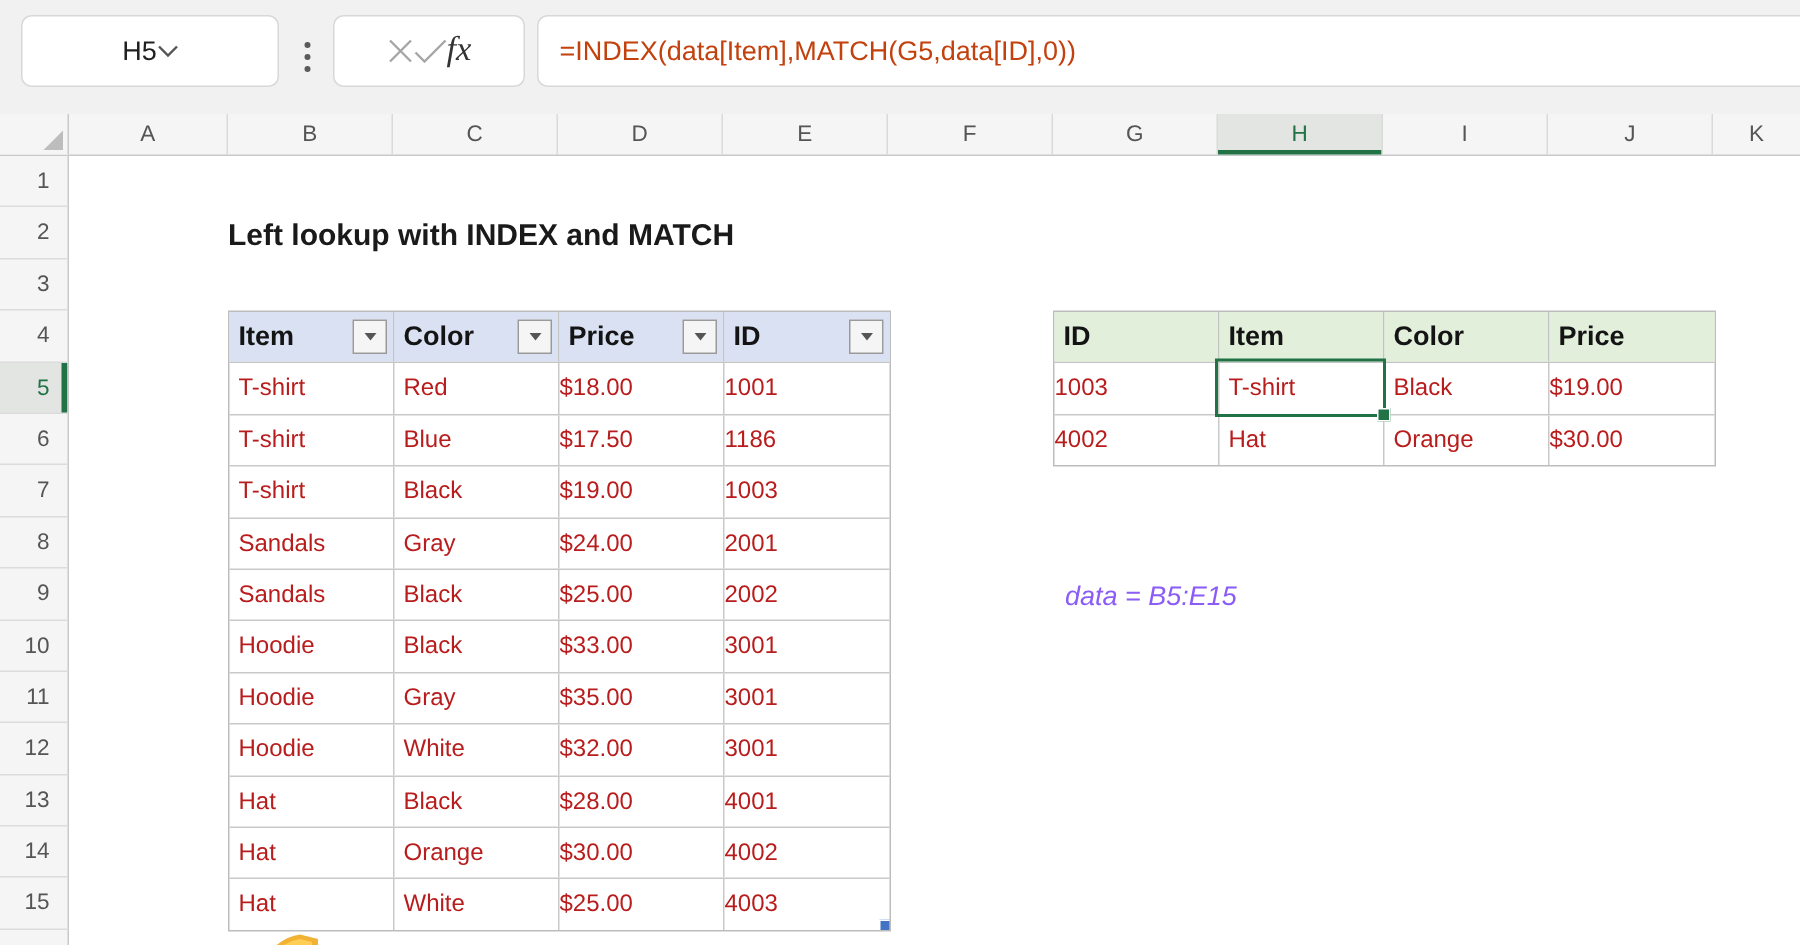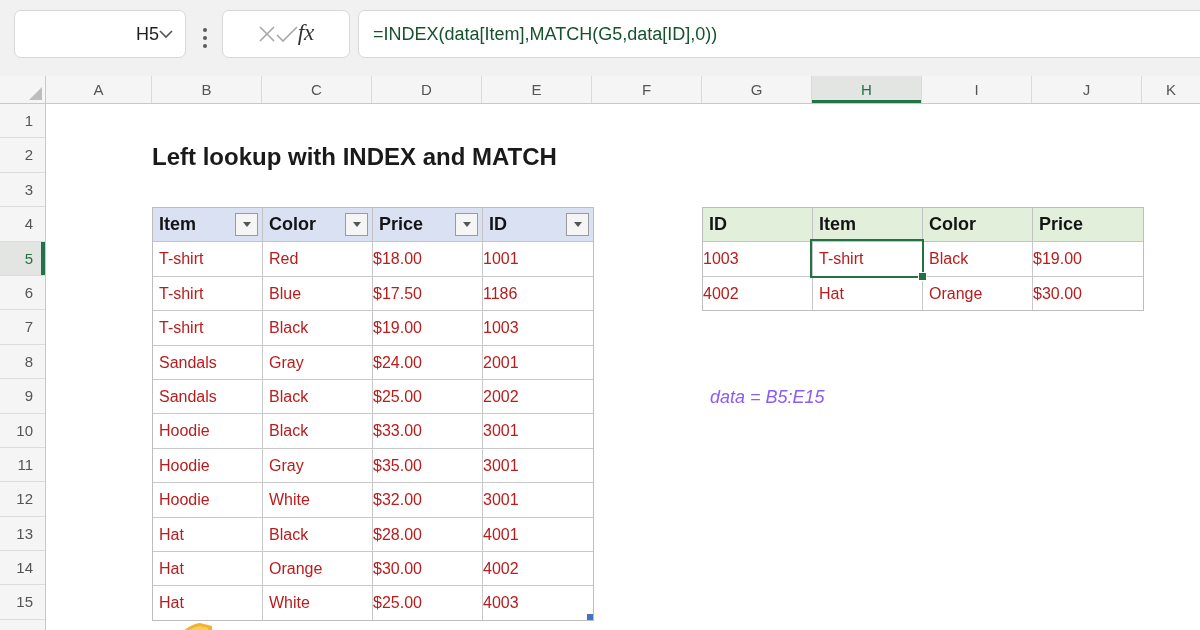--- a/index.html
+++ b/index.html
@@ -2,48 +2,48 @@
 <html><head>
 <meta charset="utf-8">
 <style>
   * { margin:0; padding:0; box-sizing:border-box; }
   html,body { width:1200px; height:630px; background:#fff; font-family:"Liberation Sans", sans-serif; }
   #screen { position:relative; width:1200px; height:630px; overflow:hidden; background:#fff; }
 
   
   #topbar { position:absolute; left:0; top:0; width:1200px; height:76px; background:#F1F1F1; }
   .chromebox { position:absolute; background:#fff; border:1px solid #D8D8D8; border-radius:7px; top:10px; height:48px; display:flex; align-items:center; }
-  #namebox { left:14px; width:172px; padding:0 12px; justify-content:flex-end; cursor:default; }
+  #namebox { left:14px; width:172px; padding:0 12px; justify-content:center; cursor:default; }
   #namebox .nb-val { font-size:18px; color:#1f1f1f; }
   #kebab { position:absolute; left:199px; top:24px; width:12px; height:28px; display:flex; flex-direction:column; align-items:center; justify-content:center; gap:4px; }
   #kebab i { width:4px; height:4px; border-radius:50%; background:#5a5a5a; }
   #fxgroup { left:222px; width:128px; justify-content:center; }
   .fx-label { font-family:"Liberation Serif", serif; font-style:italic; font-size:23px; color:#333; line-height:1; padding-bottom:3px; }
   #formulabox { left:358px; width:852px; border-radius:7px 0 0 7px; padding:0 14px; overflow:hidden; }
-  #formulabox .f-text { font-size:18px; color:#14532d; white-space:nowrap; }
+  #formulabox .f-text { font-size:18px; color:#c2410c; white-space:nowrap; }
 
   
   #colheaders { position:absolute; left:0; top:76px; width:1200px; height:28px; background:#F5F5F5; border-bottom:1px solid #C9C9C9; display:flex; }
   #corner { width:46px; height:27px; position:relative; border-right:1px solid #C9C9C9; background:#F5F5F5; flex:none; }
   #corner .tri { position:absolute; right:3px; bottom:3px; width:0; height:0; border-left:13px solid transparent; border-bottom:13px solid #BDBDBD; }
   #colcells { display:flex; flex:1; height:27px; }
   #colcells > div { width:110px; flex:none; text-align:center; line-height:27px; font-size:15px; color:#555; border-right:1px solid #DADADA; }
   #colcells > div:nth-of-type(1) { width:106px; }
   #colcells > div:nth-of-type(11) { width:58px; border-right:none; }
   #colcells > div.sel { background:#E2E5E2; color:#217346; box-shadow:inset 0 -3px 0 #217346; }
 
   
   #rowheaders { position:absolute; left:0; top:104px; width:46px; height:526px; background:#F5F5F5; border-right:1px solid #C9C9C9; overflow:hidden; }
   #rowcells > div { position:relative; height:34.4px; line-height:34.4px; text-align:right; padding-right:12px; font-size:15px; color:#555; border-bottom:1px solid #DCDCDC; }
   #rowcells > div.sel { background:#E2E5E2; color:#217346; }
   #rowcells > div.sel::after { content:""; position:absolute; right:0; top:0; width:4px; height:100%; background:#217346; }
 
   
   #canvas { position:absolute; left:46px; top:104px; width:1154px; height:526px; background:#fff; overflow:hidden; }
-  #sheet-title { position:absolute; left:106px; top:36px; line-height:34px; font-size:24px; font-weight:bold; color:#1a1a1a; white-space:nowrap; }
+  #sheet-title { position:absolute; left:106px; top:36px; line-height:34px; font-size:20px; font-weight:bold; color:#1a1a1a; white-space:nowrap; }
   #range-note { position:absolute; left:664px; top:276px; line-height:34px; font-size:18px; font-style:italic; color:#8b5cf6; }
 
   
   .xtable { position:absolute; top:103px; width:442px; border:1px solid #BDBDBD; background:#fff; }
   #products-table { left:106px; }
   #lookup-table { left:656px; }
   .thead { display:flex; border-bottom:1px solid #C3C3C3; }
   .th { width:110px; flex:none; height:33.4px; display:flex; align-items:center; padding-left:6px; font-size:18px; color:#141414; border-right:1px solid #C3C3C3; position:relative;font-weight:bold; }
   .th:last-child { border-right:none; }
   #products-table .th { background:#D9E1F2; }

